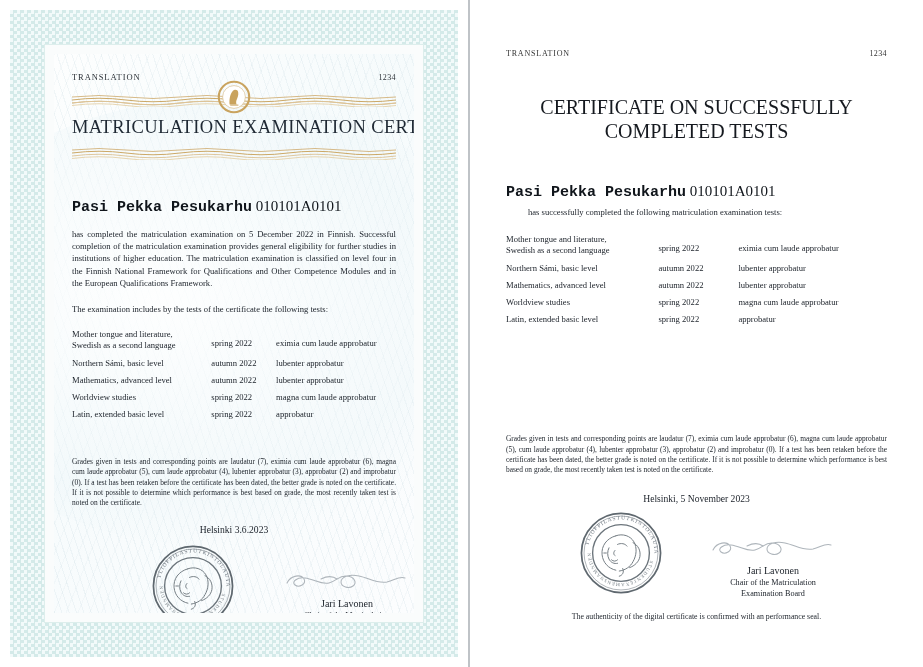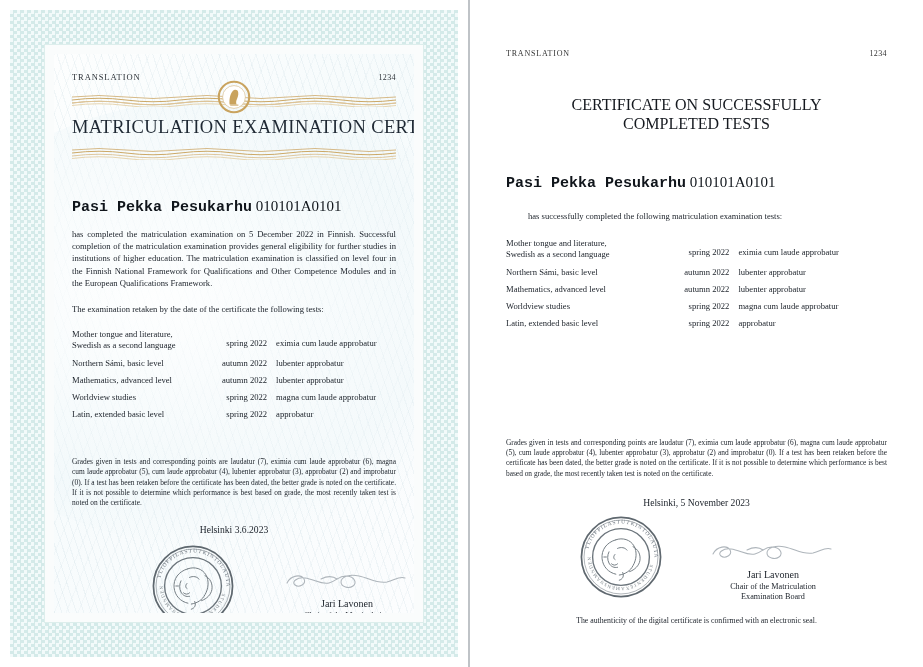--- a/index.html
+++ b/index.html
@@ -135,21 +135,21 @@
   
   .results {
     width: 100%;
     border-collapse: collapse;
     margin-top: 12px;
     font-size: 8.6px;
     color: #1b2129;
   }
   .results td { padding: 3px 0; vertical-align: top; }
   .results td.c-subject { width: 43%; line-height: 1.28; }
-  .results td.c-term { width: 20%; text-align: right; padding-right: 9px; white-space: nowrap; }
+  .results td.c-term { width: 20%; padding-right: 9px; white-space: nowrap; }
   .results td.c-grade { width: 37%; }
   .results tr.row-tall td { padding-top: 2px; padding-bottom: 4px; }
   .results tr.row-tall td.c-term,
   .results tr.row-tall td.c-grade { padding-top: 11px; }
 
   .fineprint {
     font-size: 7.4px;
     line-height: 1.38;
     text-align: justify;
     color: #1b2129;
@@ -191,28 +191,28 @@
     position: relative;
     width: 453px;
     height: 667px;
     background: #ffffff;
     overflow: hidden;
   }
   .plain-body { padding: 44px 36px 0 36px; position: relative; height: 100%; }
   .plain-body .top-row { height: 18px; font-size: 8px; letter-spacing: .8px; color: #333; }
   .plain-title {
     text-align: center;
-    font-size: 16px;
+    font-size: 20px;
     line-height: 1.18;
     color: #15191f;
     margin: 34px 0 0 0;
     font-weight: 400;
   }
   .plain-body .holder { margin-top: 40px; font-size: 15px; }
-  .plain-body .para { font-size: 8.6px; margin-top: 18px; text-align: left; padding-left: 22px; }
+  .plain-body .para { font-size: 8.6px; margin-top: 5px; text-align: left; padding-left: 22px; }
   .plain-body .results { margin-top: 14px; }
   .plain-body .results td.c-subject { width: 40%; }
   .plain-body .results td.c-term { width: 21%; }
   .plain-body .results td.c-grade { width: 39%; }
   .plain-body .fineprint { margin-top: 106px; }
   .plain-body .place-date { margin-top: 18px; }
   .plain-body .sign-area { margin-top: 2px; }
   .plain-body .seal { left: 72px; }
   .plain-body .signature-block { left: 172px; }
 </style>
@@ -262,21 +262,21 @@
             </g>
           </svg>
 
           <div class="holder">
             <span class="holder-name">Pasi Pekka Pesukarhu</span>
             <span class="holder-id">010101A0101</span>
           </div>
 
           <p class="para">has completed the matriculation examination on 5 December 2022 in Finnish. Successful completion of the matriculation examination provides general eligibility for further studies in institutions of higher education. The matriculation examination is classified on level four in the Finnish National Framework for Qualifications and Other Competence Modules and in the European Qualifications Framework.</p>
 
-          <p class="para para-lead">The examination retaken by the date of the certificate the following tests:</p>
+          <p class="para para-lead">The examination includes by the tests of the certificate the following tests:</p>
 
           <table class="results">
             <tbody>
                 <tr class="row-tall">
                   <td class="c-subject">Mother tongue and literature,<br>Swedish as a second language</td>
                   <td class="c-term">spring 2022</td>
                   <td class="c-grade">eximia cum laude approbatur</td>
                 </tr>
                 <tr>
                   <td class="c-subject">Northern Sámi, basic level</td>
@@ -438,18 +438,18 @@
             <g fill="none" stroke="#aeb5bb" stroke-width="1.05" stroke-linecap="round">
               <path d="M6 16 C10 8 20 7 23 12 C26 17 18 21 14 18 C10 15 16 10 24 11 C33 12 40 18 48 16 C56 14 58 8 66 9 C74 10 76 16 72 19 C68 22 60 20 60 15 C60 10 68 7 78 9 C88 11 96 17 106 15 C114 13 118 9 124 11"></path>
               <path d="M40 12 C46 9 52 9 56 12"></path>
             </g>
           </svg>
           <div class="signer-name">Jari Lavonen</div>
           <div class="signer-role">Chair of the Matriculation<br>Examination Board</div>
         </div>
       </div>
 
-      <div class="authenticity">The authenticity of the digital certificate is confirmed with an electronic seal.</div>
+      <div class="authenticity">The authenticity of the digital certificate is confirmed with an performance seal.</div>
 
     </div>
   </div>
 
 </div>
 
 </body></html>

